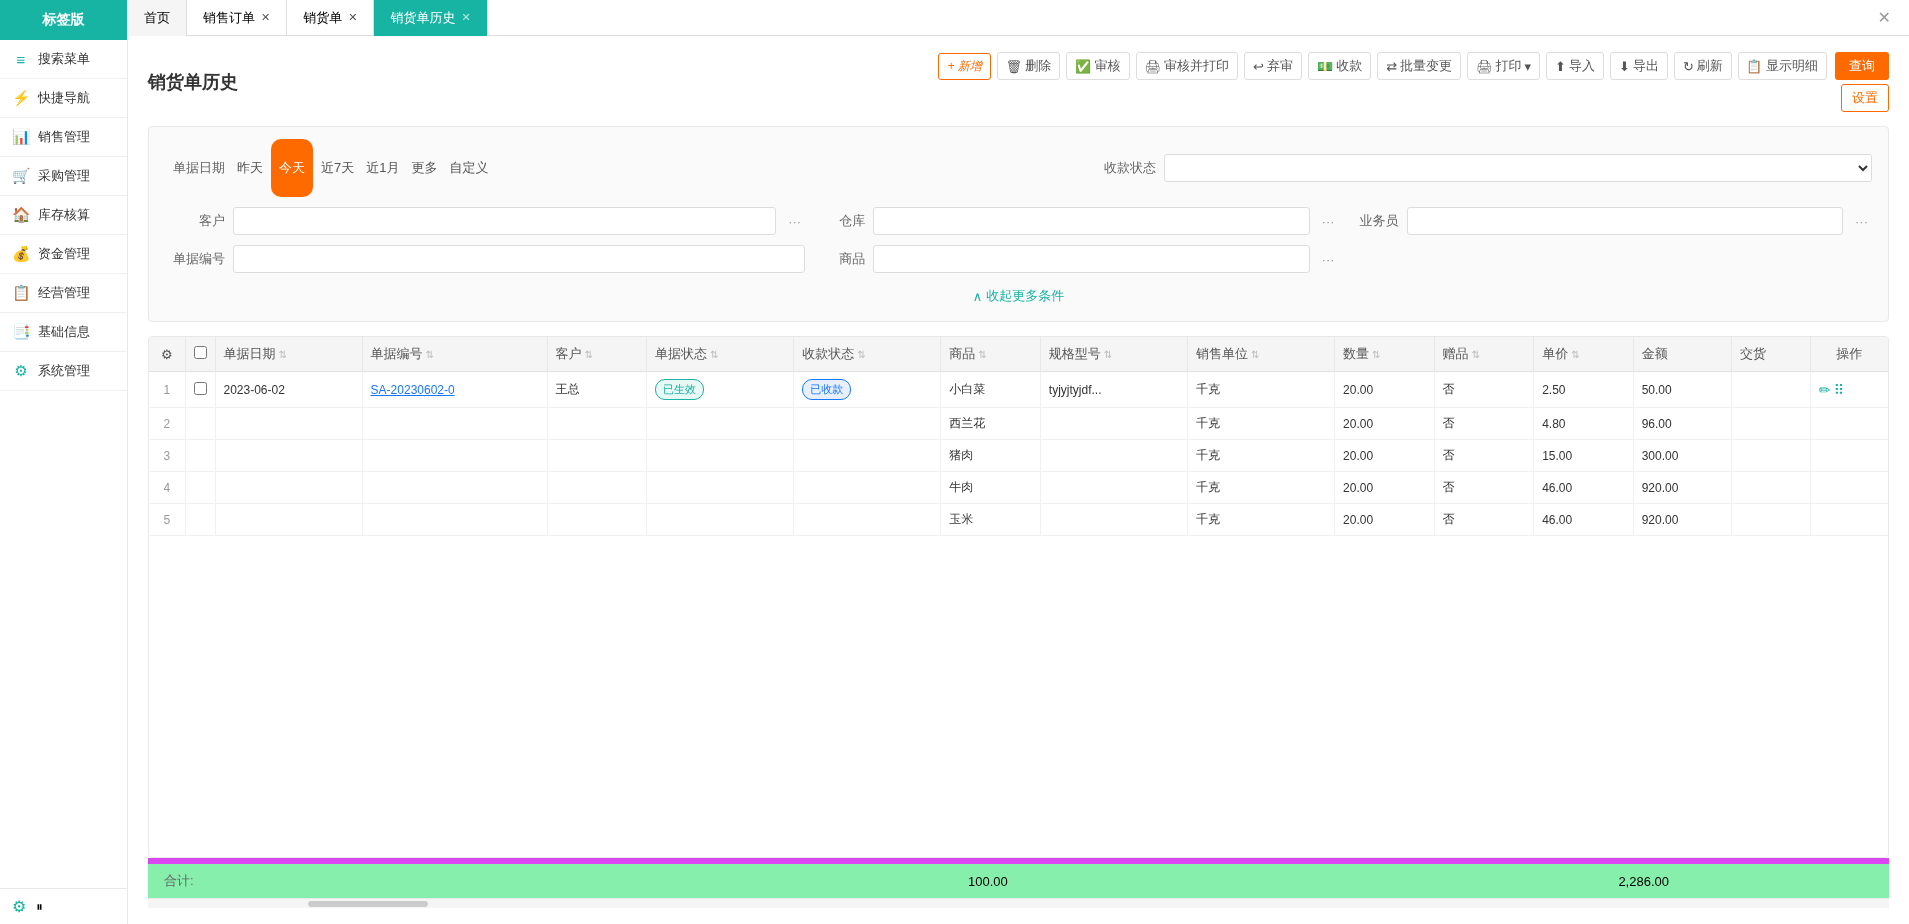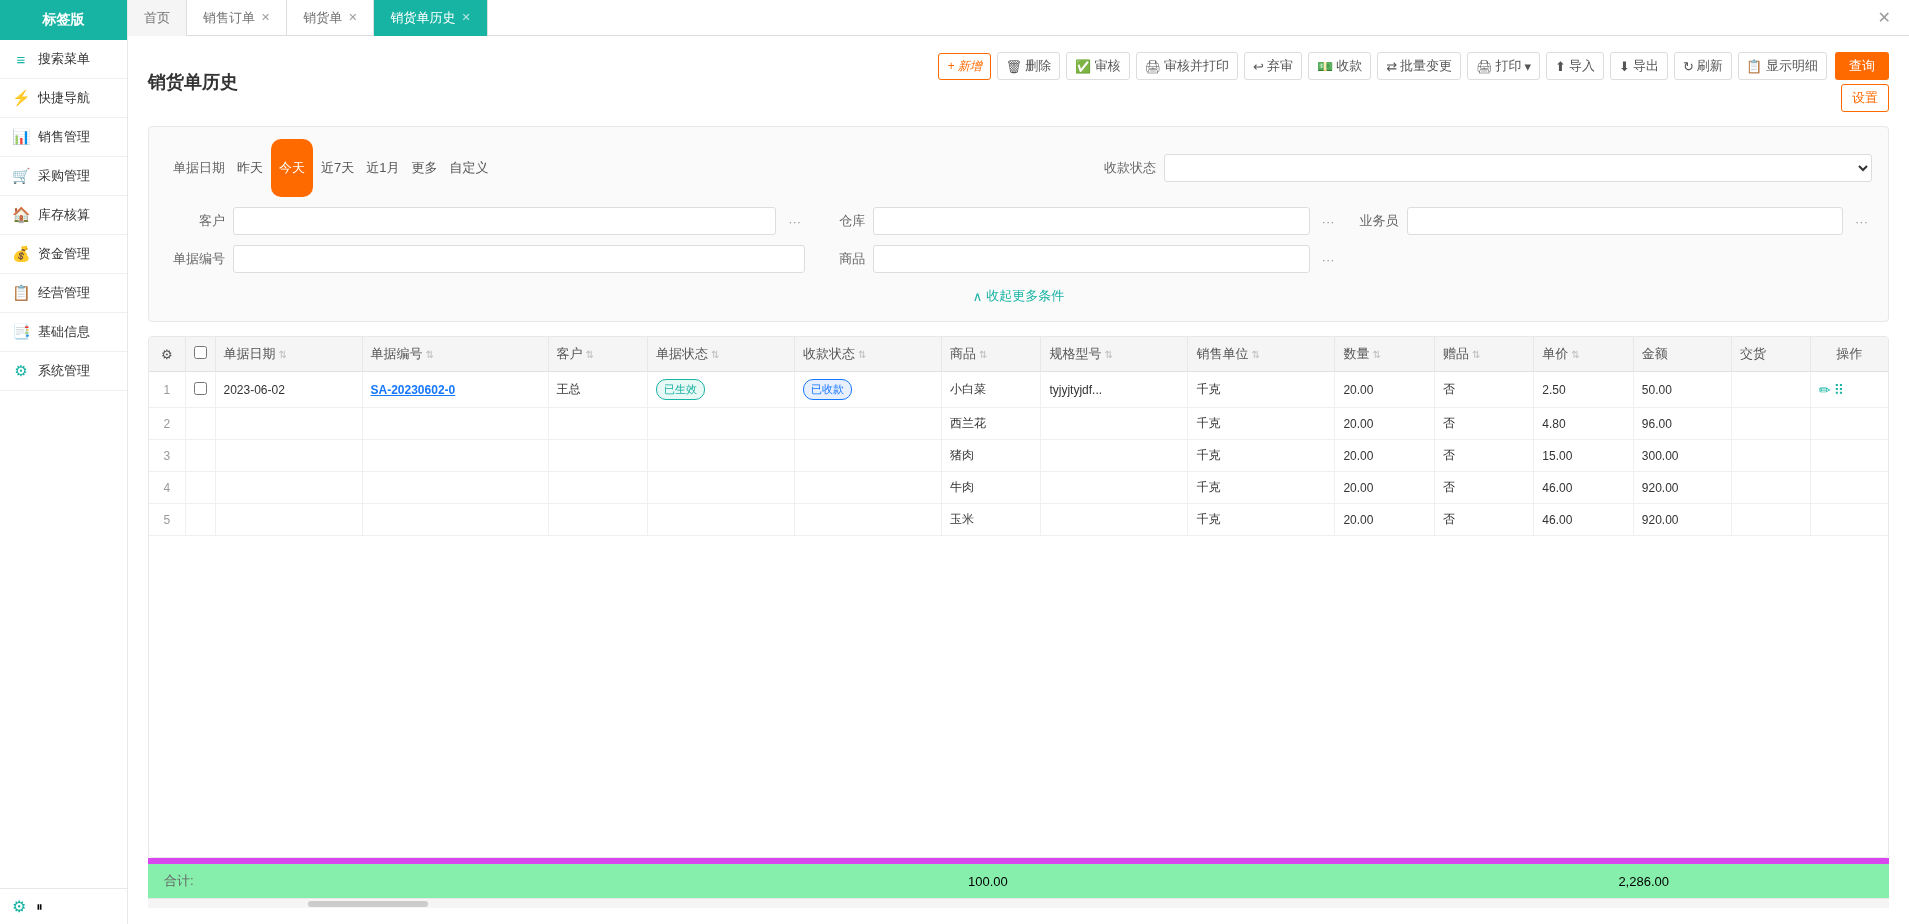--- a/index.html
+++ b/index.html
@@ -58,21 +58,21 @@
       padding-left: 0;
       flex-shrink: 0;
     }
     .tab {
       display: flex;
       align-items: center;
       padding: 0 16px;
       height: 36px;
       border-right: 1px solid #ddd;
       cursor: pointer;
-      color: #737373;
+      color: #000000;
       font-size: 13px;
       gap: 6px;
       flex-shrink: 0;
     }
     .tab.active {
       background: #17b3a3;
       color: #fff;
     }
     .tab.home { background: #f5f5f5; }
     .tab-close { font-size: 11px; opacity: 0.7; }
@@ -240,21 +240,21 @@
     }
     tbody td:last-child { border-right: none; }
     .badge {
       display: inline-block;
       padding: 2px 7px;
       border-radius: 10px;
       font-size: 11px;
     }
     .badge-green { background: #e8f8f5; color: #17b3a3; border: 1px solid #17b3a3; }
     .badge-blue { background: #e8f0fe; color: #1677ff; border: 1px solid #1677ff; }
-    .link-text { color: #1677ff; cursor: pointer; text-decoration: underline; font-weight: bold; }
+    .link-text { color: #1677ff; cursor: pointer; text-decoration: underline; }
     .action-icon { color: #17b3a3; cursor: pointer; font-size: 14px; }
 
     
     .summary-row {
       background: #86efac;
       border-top: 6px solid #d946ef;
       display: flex;
       align-items: center;
     }
     .summary-label { padding: 8px 16px; color: #666; font-size: 13px; width: 200px; }

